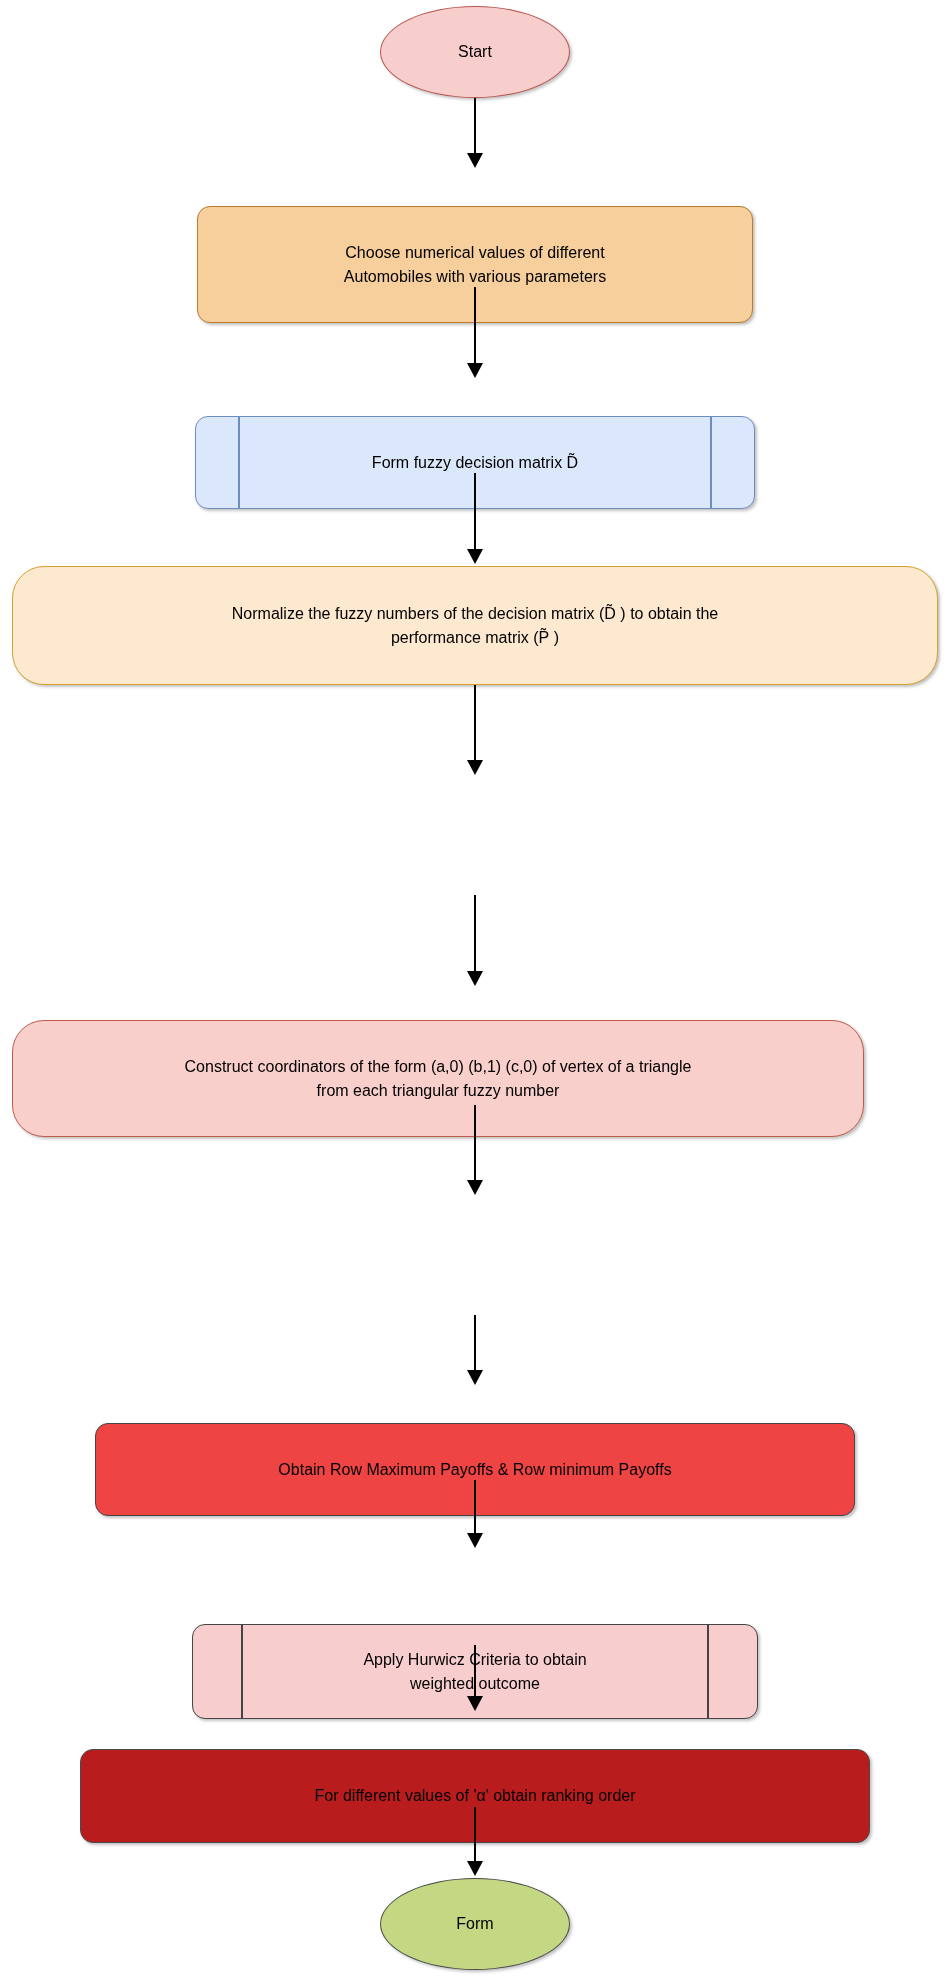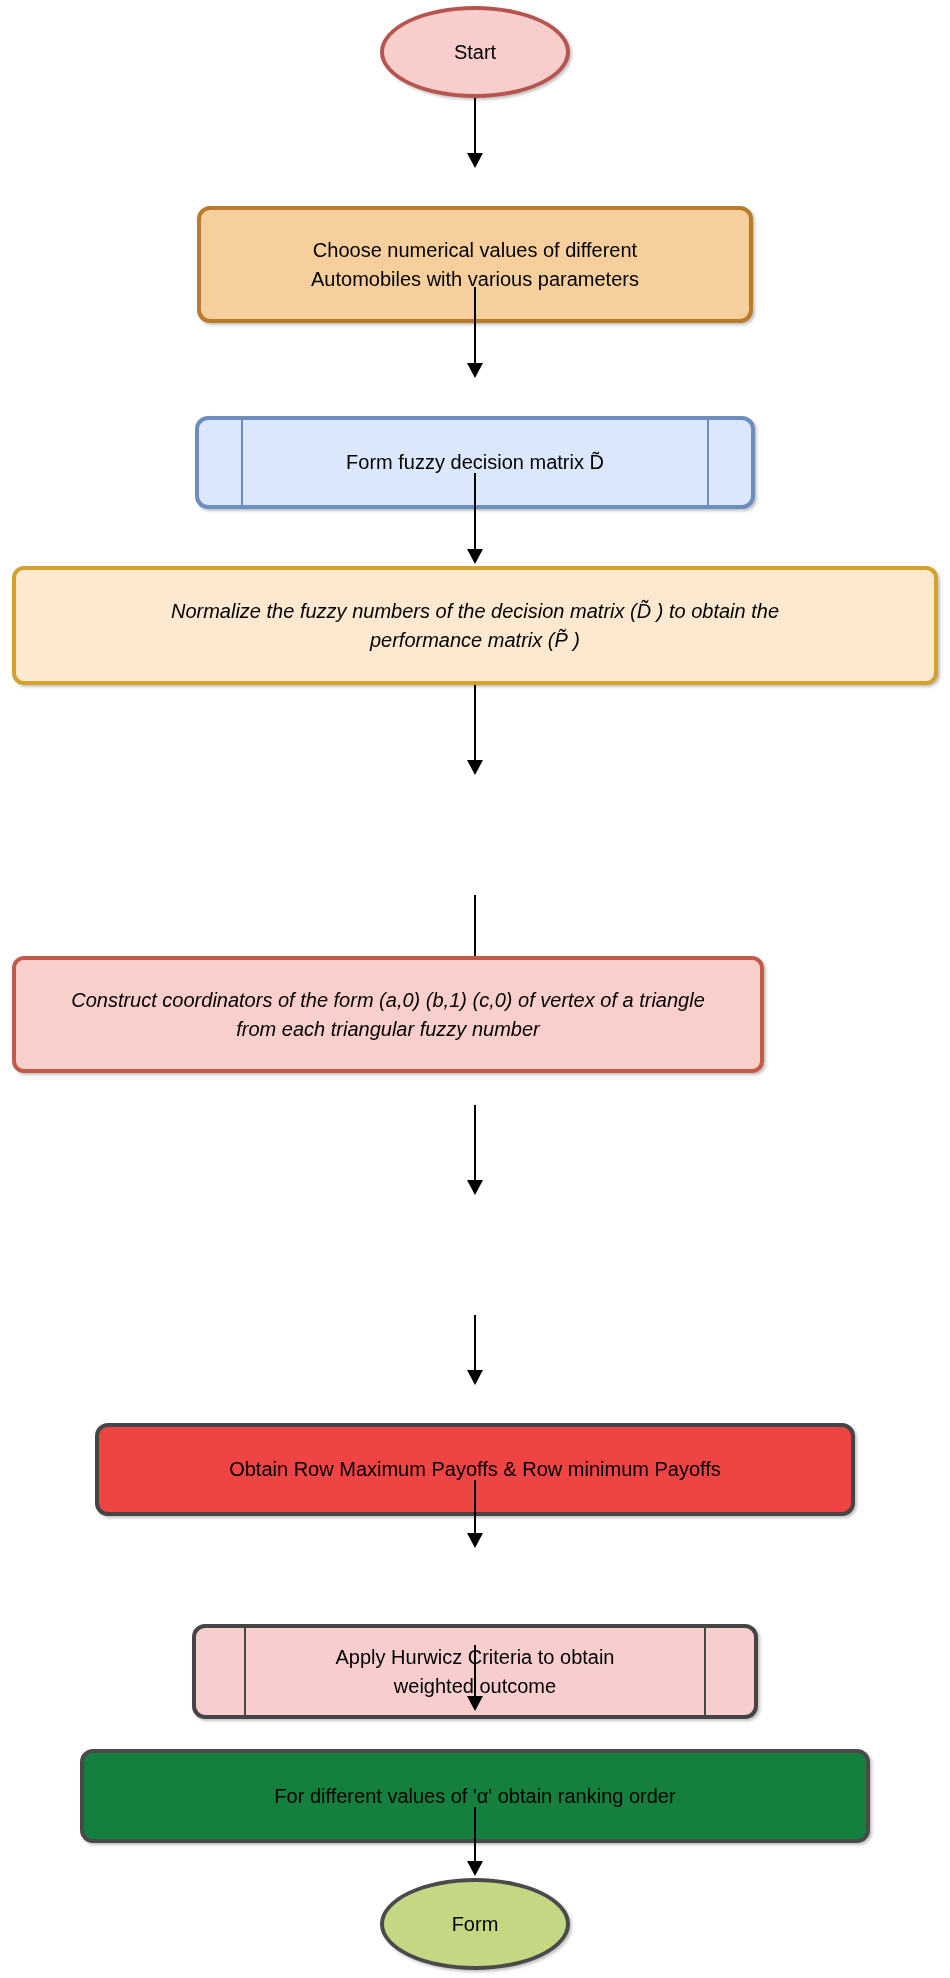--- a/index.html
+++ b/index.html
@@ -9,27 +9,27 @@
     background:#ffffff;
     font-family:"Liberation Sans", sans-serif;
     color:#000000;
     overflow:hidden;
   }
   .node{
     position:absolute;
     box-sizing:border-box;
     display:flex;align-items:center;justify-content:center;
     text-align:center;
-    font-size:20px;line-height:1.45;
+    font-size:16px;line-height:1.45;
     white-space:pre-line;
-    border:4px solid #737373;
+    border:1px solid #737373;
     box-shadow:2px 2px 3px rgba(120,120,120,0.45);
   }
   .rounded{border-radius:13px;margin-top:36px;}
-  .rounded-lg{border-radius:12px;font-style:italic;}
+  .rounded-lg{border-radius:32px;}
   .terminator{border-radius:50%;}
   .predefined .bar{
     position:absolute;top:0;bottom:0;width:2px;
   }
   .label{position:relative;z-index:2;padding:0 14px;}
   .arrow{
     position:absolute;width:16px;
     display:flex;flex-direction:column;align-items:center;
   }
   .arrow .shaft{width:2px;flex:1;background:#000000;}
@@ -39,21 +39,21 @@
     border-right:8px solid transparent;
     border-top:15px solid #000000;
   }
   
   #n-start     {left:380px;top:6px;   width:190px;height:92px;}
   #n-choose    {left:197px;top:170px; width:556px;height:117px;}
   #n-form      {left:195px;top:380px; width:560px;height:93px;}
   #n-form .bar.l{left:42px;}  #n-form .bar.r{right:42px;}
   #n-normalize {left:12px; top:566px; width:926px;height:119px;}
   #n-weighted  {left:12px; top:777px; width:926px;height:118px;}
-  #n-construct {left:12px; top:956px; width:752px;height:117px;}
+  #n-construct {left:12px; top:1020px; width:852px;height:117px;}
   #n-defuzz    {left:12px; top:1197px;width:926px;height:118px;}
   #n-payoffs   {left:95px; top:1387px;width:760px;height:93px;}
   #n-hurwicz   {left:192px;top:1588px;width:566px;height:95px;}
   #n-hurwicz .bar.l{left:48px;} #n-hurwicz .bar.r{right:48px;}
   #n-ranking   {left:80px; top:1713px;width:790px;height:94px;}
   #n-stop      {left:380px;top:1878px;width:190px;height:92px;}
   #a-1 {left:467px;top:98px;  height:70px;}
   #a-2 {left:467px;top:287px; height:91px;}
   #a-3 {left:467px;top:473px; height:91px;}
   #a-4 {left:467px;top:685px; height:90px;}
@@ -145,21 +145,21 @@
     <div class="bar r" style="background-color: rgb(69, 69, 69);"></div>
     <span class="label">Apply Hurwicz Criteria to obtain
 weighted outcome</span>
   </div>
 
   <div class="arrow" id="a-9">
     <div class="shaft"></div>
     <div class="head"></div>
   </div>
 
-  <div id="n-ranking" class="node rounded" style="background-color: #15803d; border-color: rgb(74, 74, 74);">
+  <div id="n-ranking" class="node rounded" style="background-color: #b91c1c; border-color: rgb(74, 74, 74);">
     <span class="label">For different values of 'α' obtain ranking order</span>
   </div>
 
   <div class="arrow" id="a-10">
     <div class="shaft"></div>
     <div class="head"></div>
   </div>
 
   <div id="n-stop" class="node terminator" style="background-color: rgb(196, 216, 131); border-color: rgb(74, 74, 74);">
     <span class="label">Form</span>

